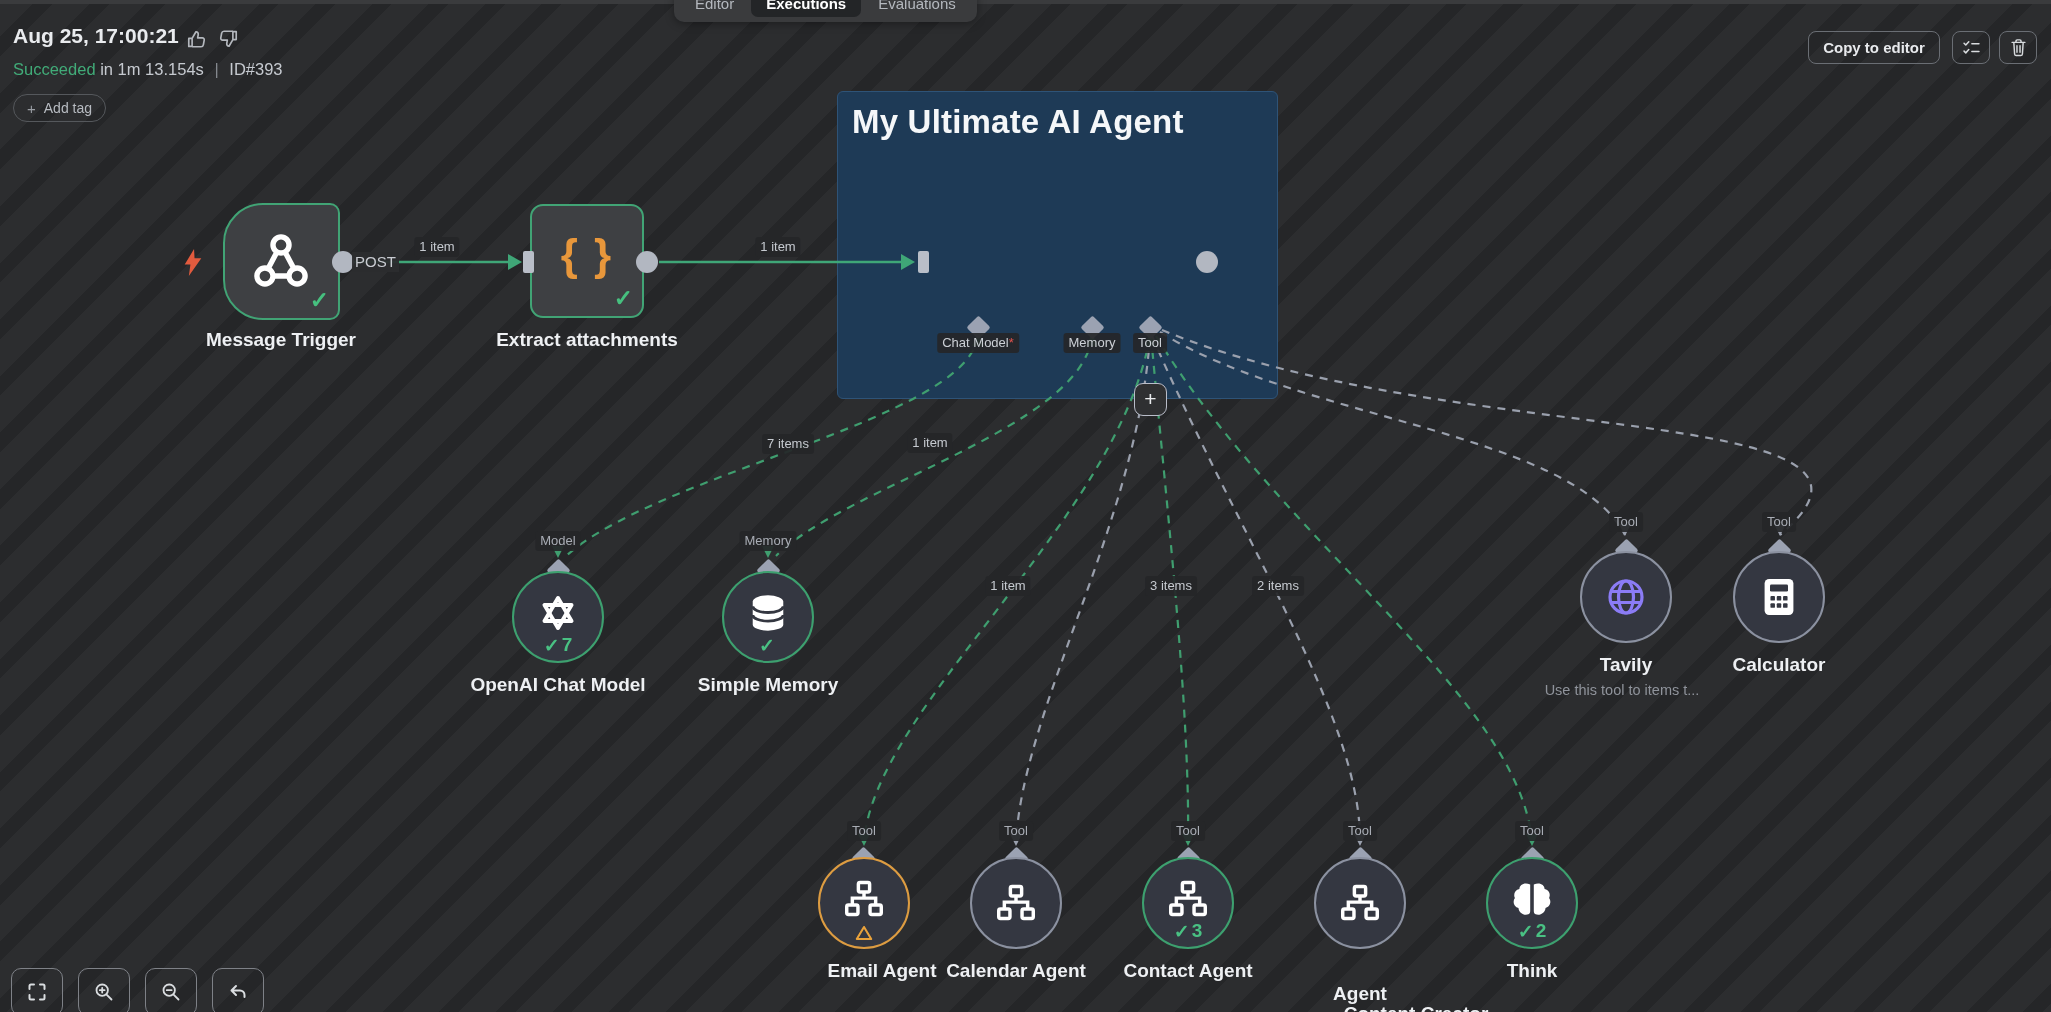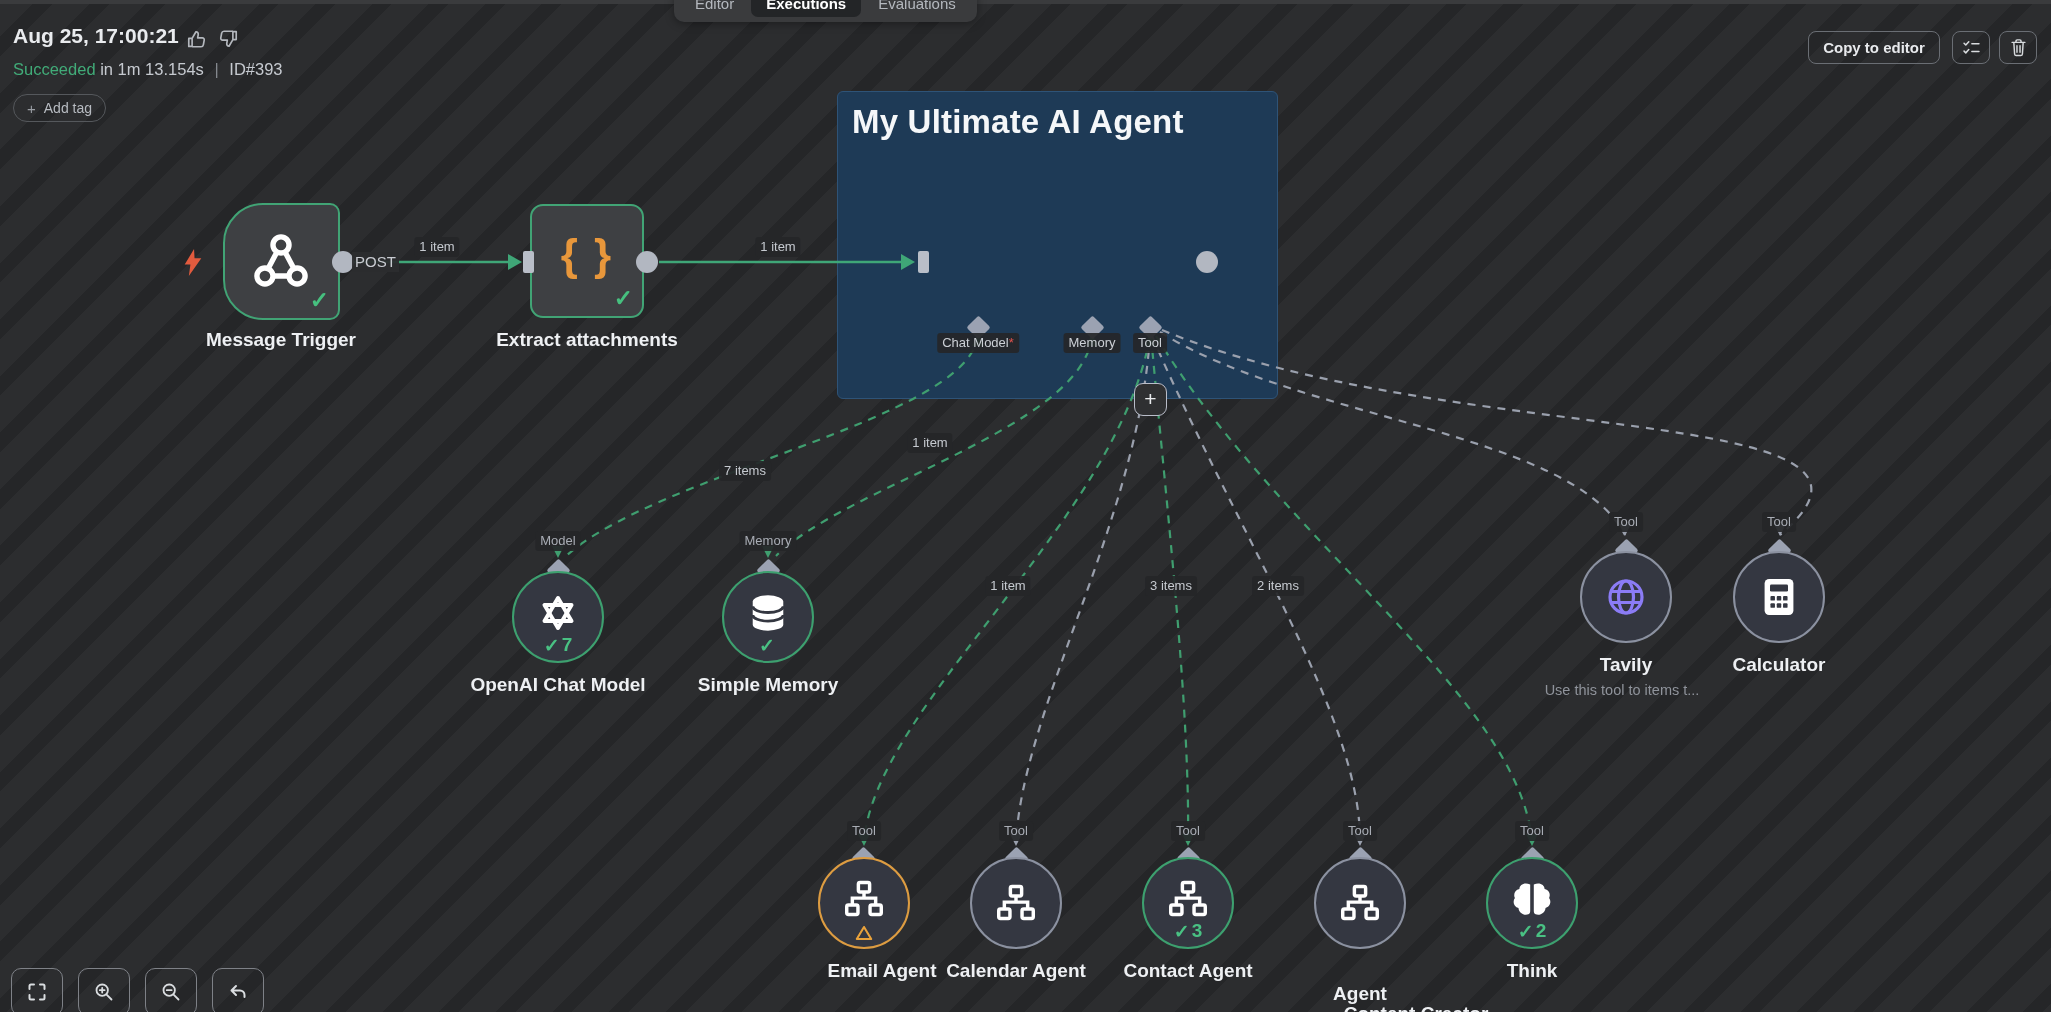--- a/index.html
+++ b/index.html
@@ -138,21 +138,21 @@
     <g fill="#9aa0ad">
       <polygon points="1010,834 1016,846 1022,834"></polygon>
         <polygon points="1354,834 1360,846 1366,834"></polygon>
       <polygon points="1619,524 1625,536 1631,524"></polygon>
         <polygon points="1774,524 1780,536 1786,524"></polygon>
     </g>
   </svg>
 
   <span class="chip items" style="left:437px; top:237px;">1 item</span>
   <span class="chip items" style="left:778px; top:237px;">1 item</span>
-  <span class="chip items" style="left:745px; top:434px;margin-top:27px;">7 items</span>
+  <span class="chip items" style="left:788px; top:434px;">7 items</span>
   <span class="chip items" style="left:930px; top:433px;">1 item</span>
   <span class="chip items" style="left:1008px; top:576px;">1 item</span>
   <span class="chip items" style="left:1171px; top:576px;">3 items</span>
   <span class="chip items" style="left:1278px; top:576px;">2 items</span>
 
   <svg class="bolt" width="18" height="27" viewBox="0 0 16 26">
     <path d="M9 0 L0 15 h5.5 L4 26 L16 9 h-6.5 Z" fill="#e25b3e"></path>
   </svg>
   <div class="sqnode trigger-shape" style="left:223px; top:203px;">
     <svg width="60" height="60" viewBox="0 0 56 56" style="position:absolute; left:26px; top:26px;">

